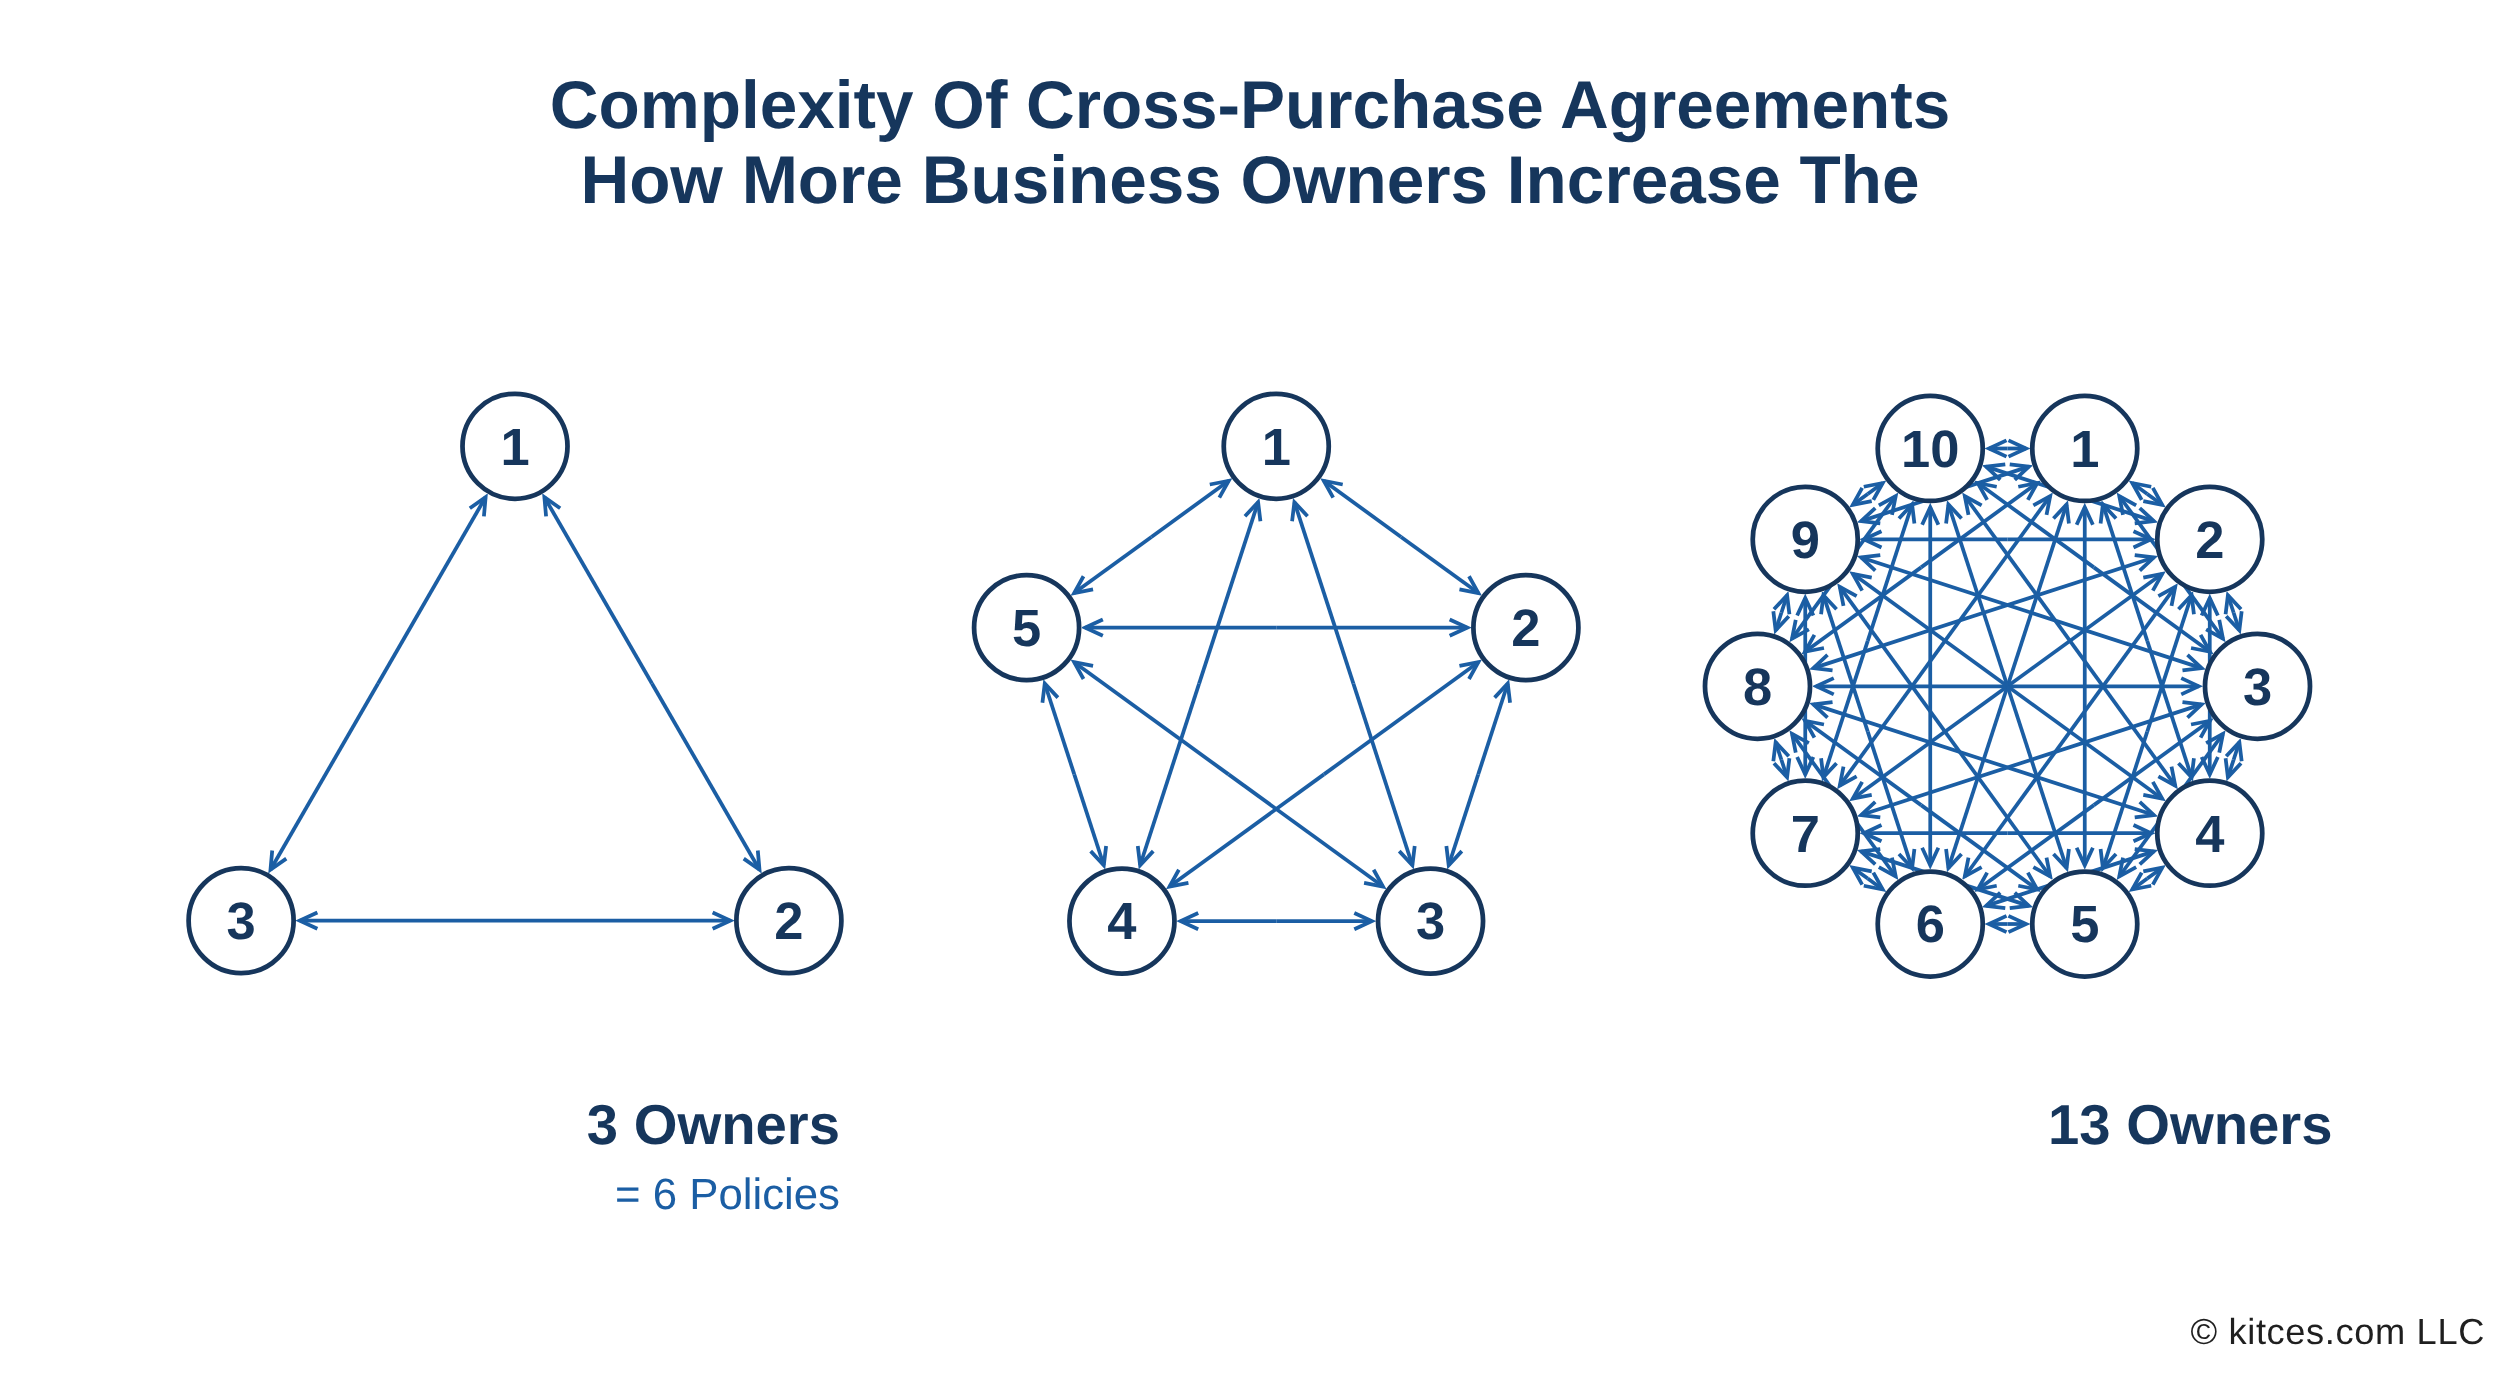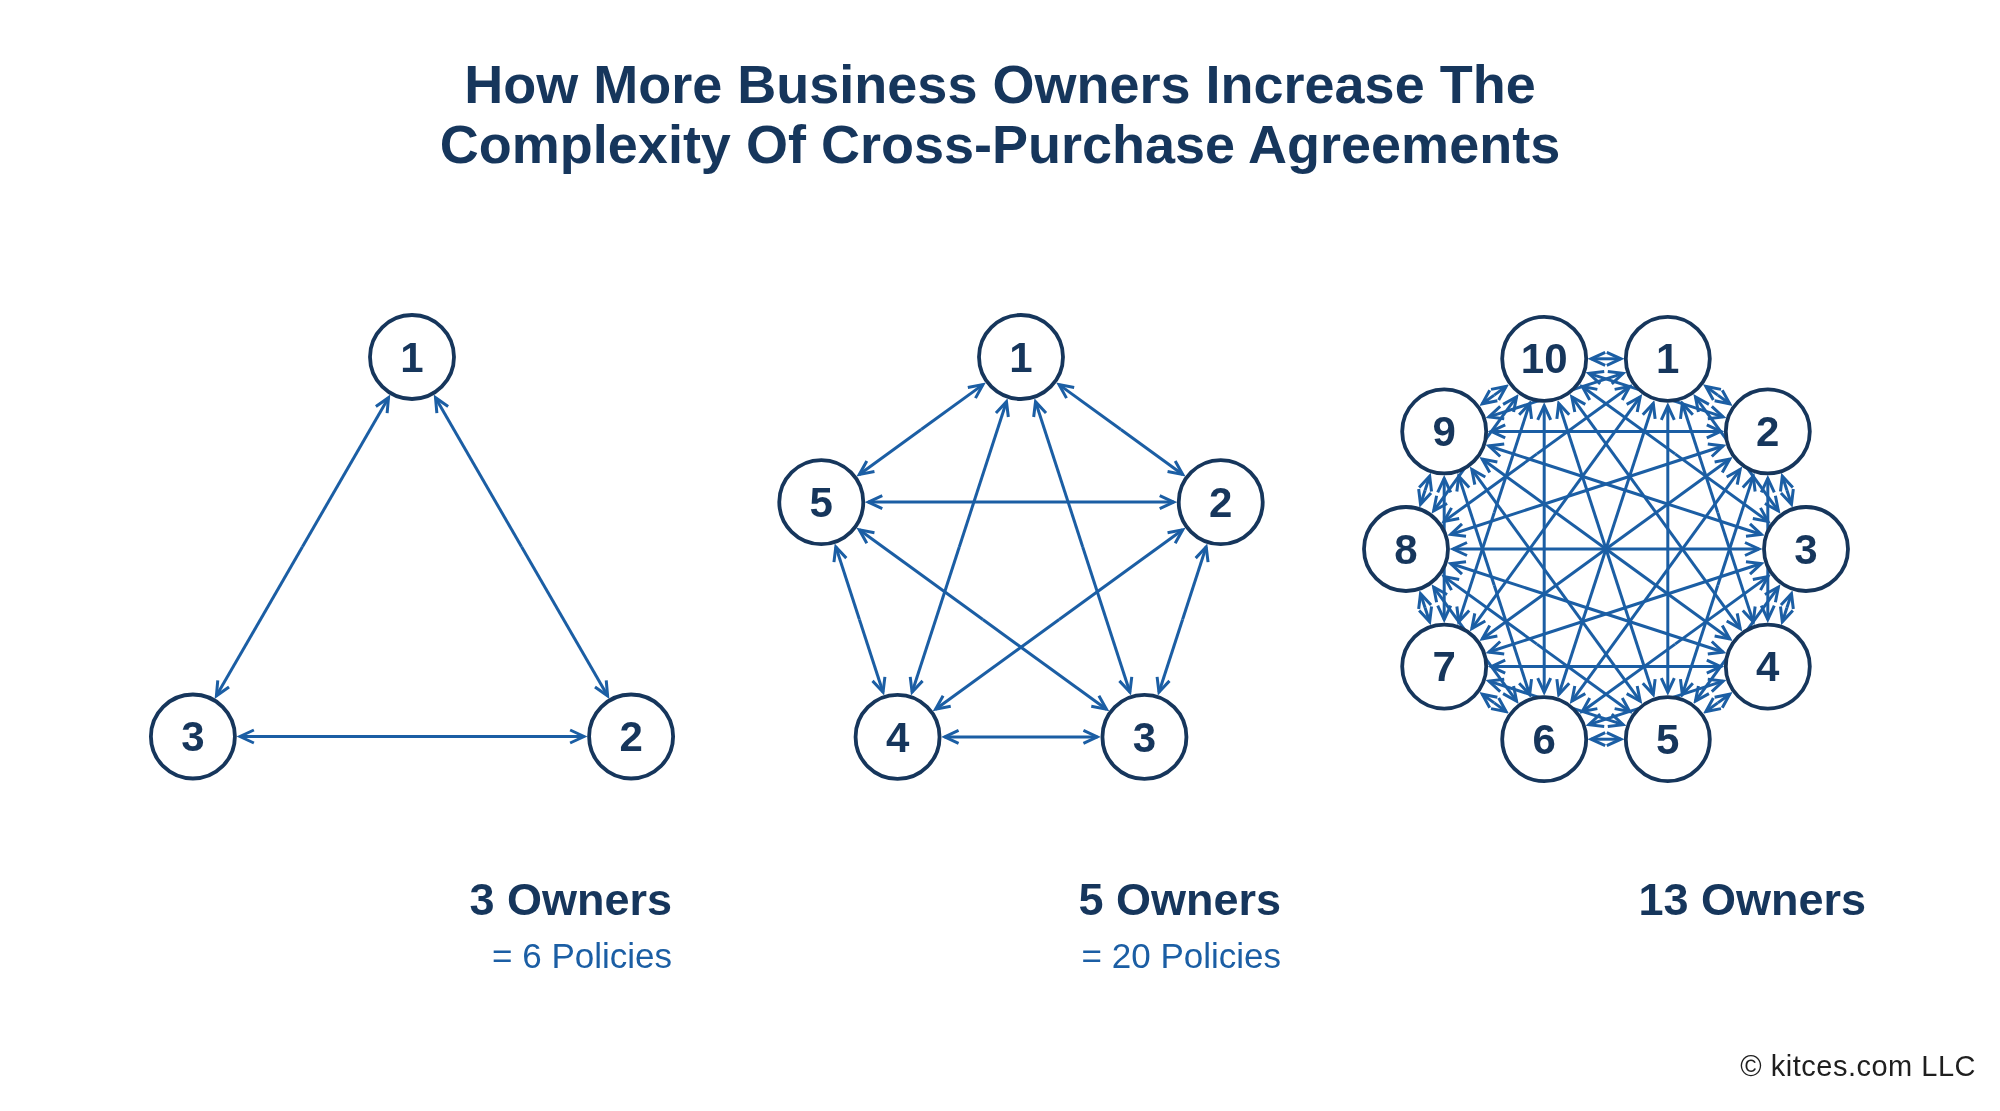--- a/index.html
+++ b/index.html
@@ -75,36 +75,36 @@
     font-weight:400;
     font-size:35px;
     line-height:56px;
   }
   .cap-1{left:152px;}
   .cap-2{left:761px;}
   .cap-3{left:1346px;}
   .footer{
     position:absolute;
     top:1050px;
-    right:24px;
+    right:12px;
     color:var(--copyright);
     font-size:29px;
     font-weight:400;
     letter-spacing:0.5px;
     text-align:right;
   }
 </style>
 </head>
 <body>
 
 <div class="page">
 
   <header class="title">
+    <div>Complexity Of Cross-Purchase Agreements</div>
     <div>How More Business Owners Increase The</div>
-    <div>Complexity Of Cross-Purchase Agreements</div>
   </header>
 
   <svg class="canvas" viewBox="0 0 2000 1111">
     <defs>
       <marker id="arrowhead" viewBox="0 0 20 18" refX="17" refY="9" markerWidth="20" markerHeight="18" markerUnits="userSpaceOnUse" orient="auto">
         <path class="arrowhead-path" d="M3 2.5 L17 9 L3 15.5"></path>
       </marker>
     </defs>
     <g>
         <line x1="521.5522135787314" y1="546.75" x2="607.604427157463" y2="695.7968060221314" class="edge" marker-end="url(#arrowhead)"></line>
@@ -264,24 +264,20 @@
         <circle cx="1544.1966011250104" cy="358.78869674096927" r="42" class="node-circle"></circle>
         <text x="1544.1966011250104" y="358.78869674096927" dy="0.35em" class="node-label">10</text>
       </g>
   </svg>
 
   <div class="caption cap-1">
     <div class="owners">3 Owners</div>
     <div class="policies">= 6 Policies</div>
   </div>
 
-  <div class="caption cap-2">
-    <div class="owners">5 Owners</div>
-    <div class="policies">= 20 Policies</div>
-  </div>
 
   <div class="caption cap-3">
     <div class="owners">13 Owners</div>
   </div>
 
   <div class="footer">© kitces.com LLC</div>
 
 </div>
 
 </body></html>

